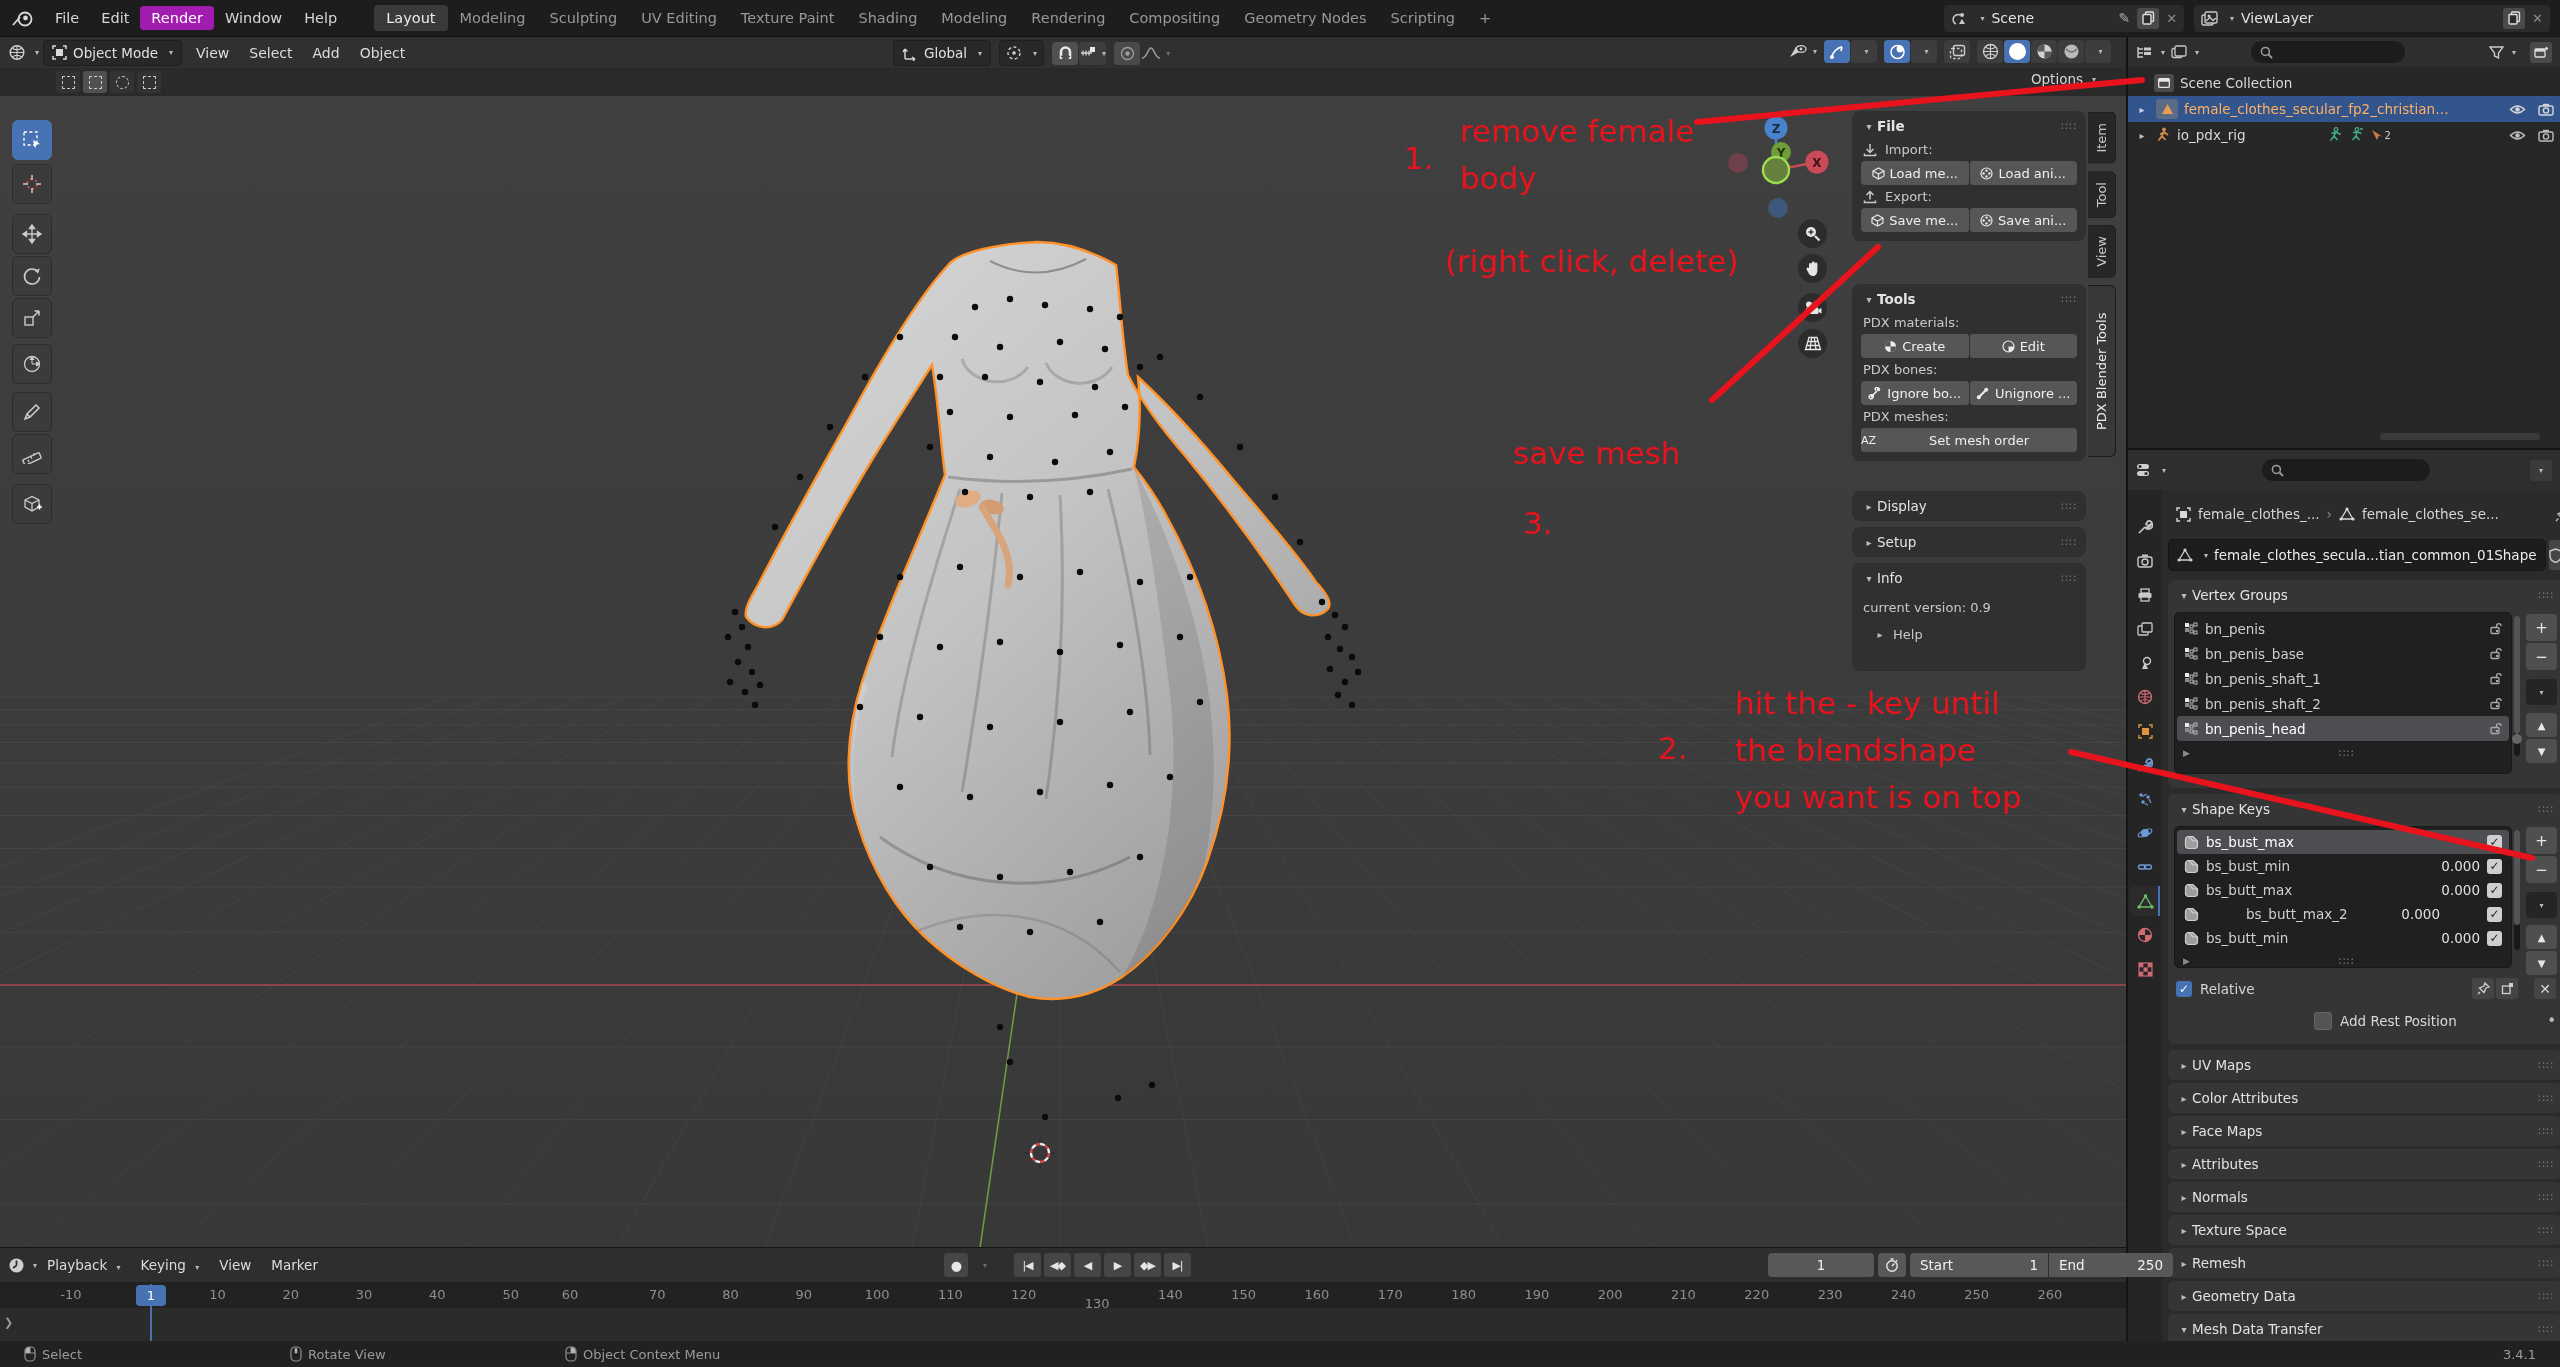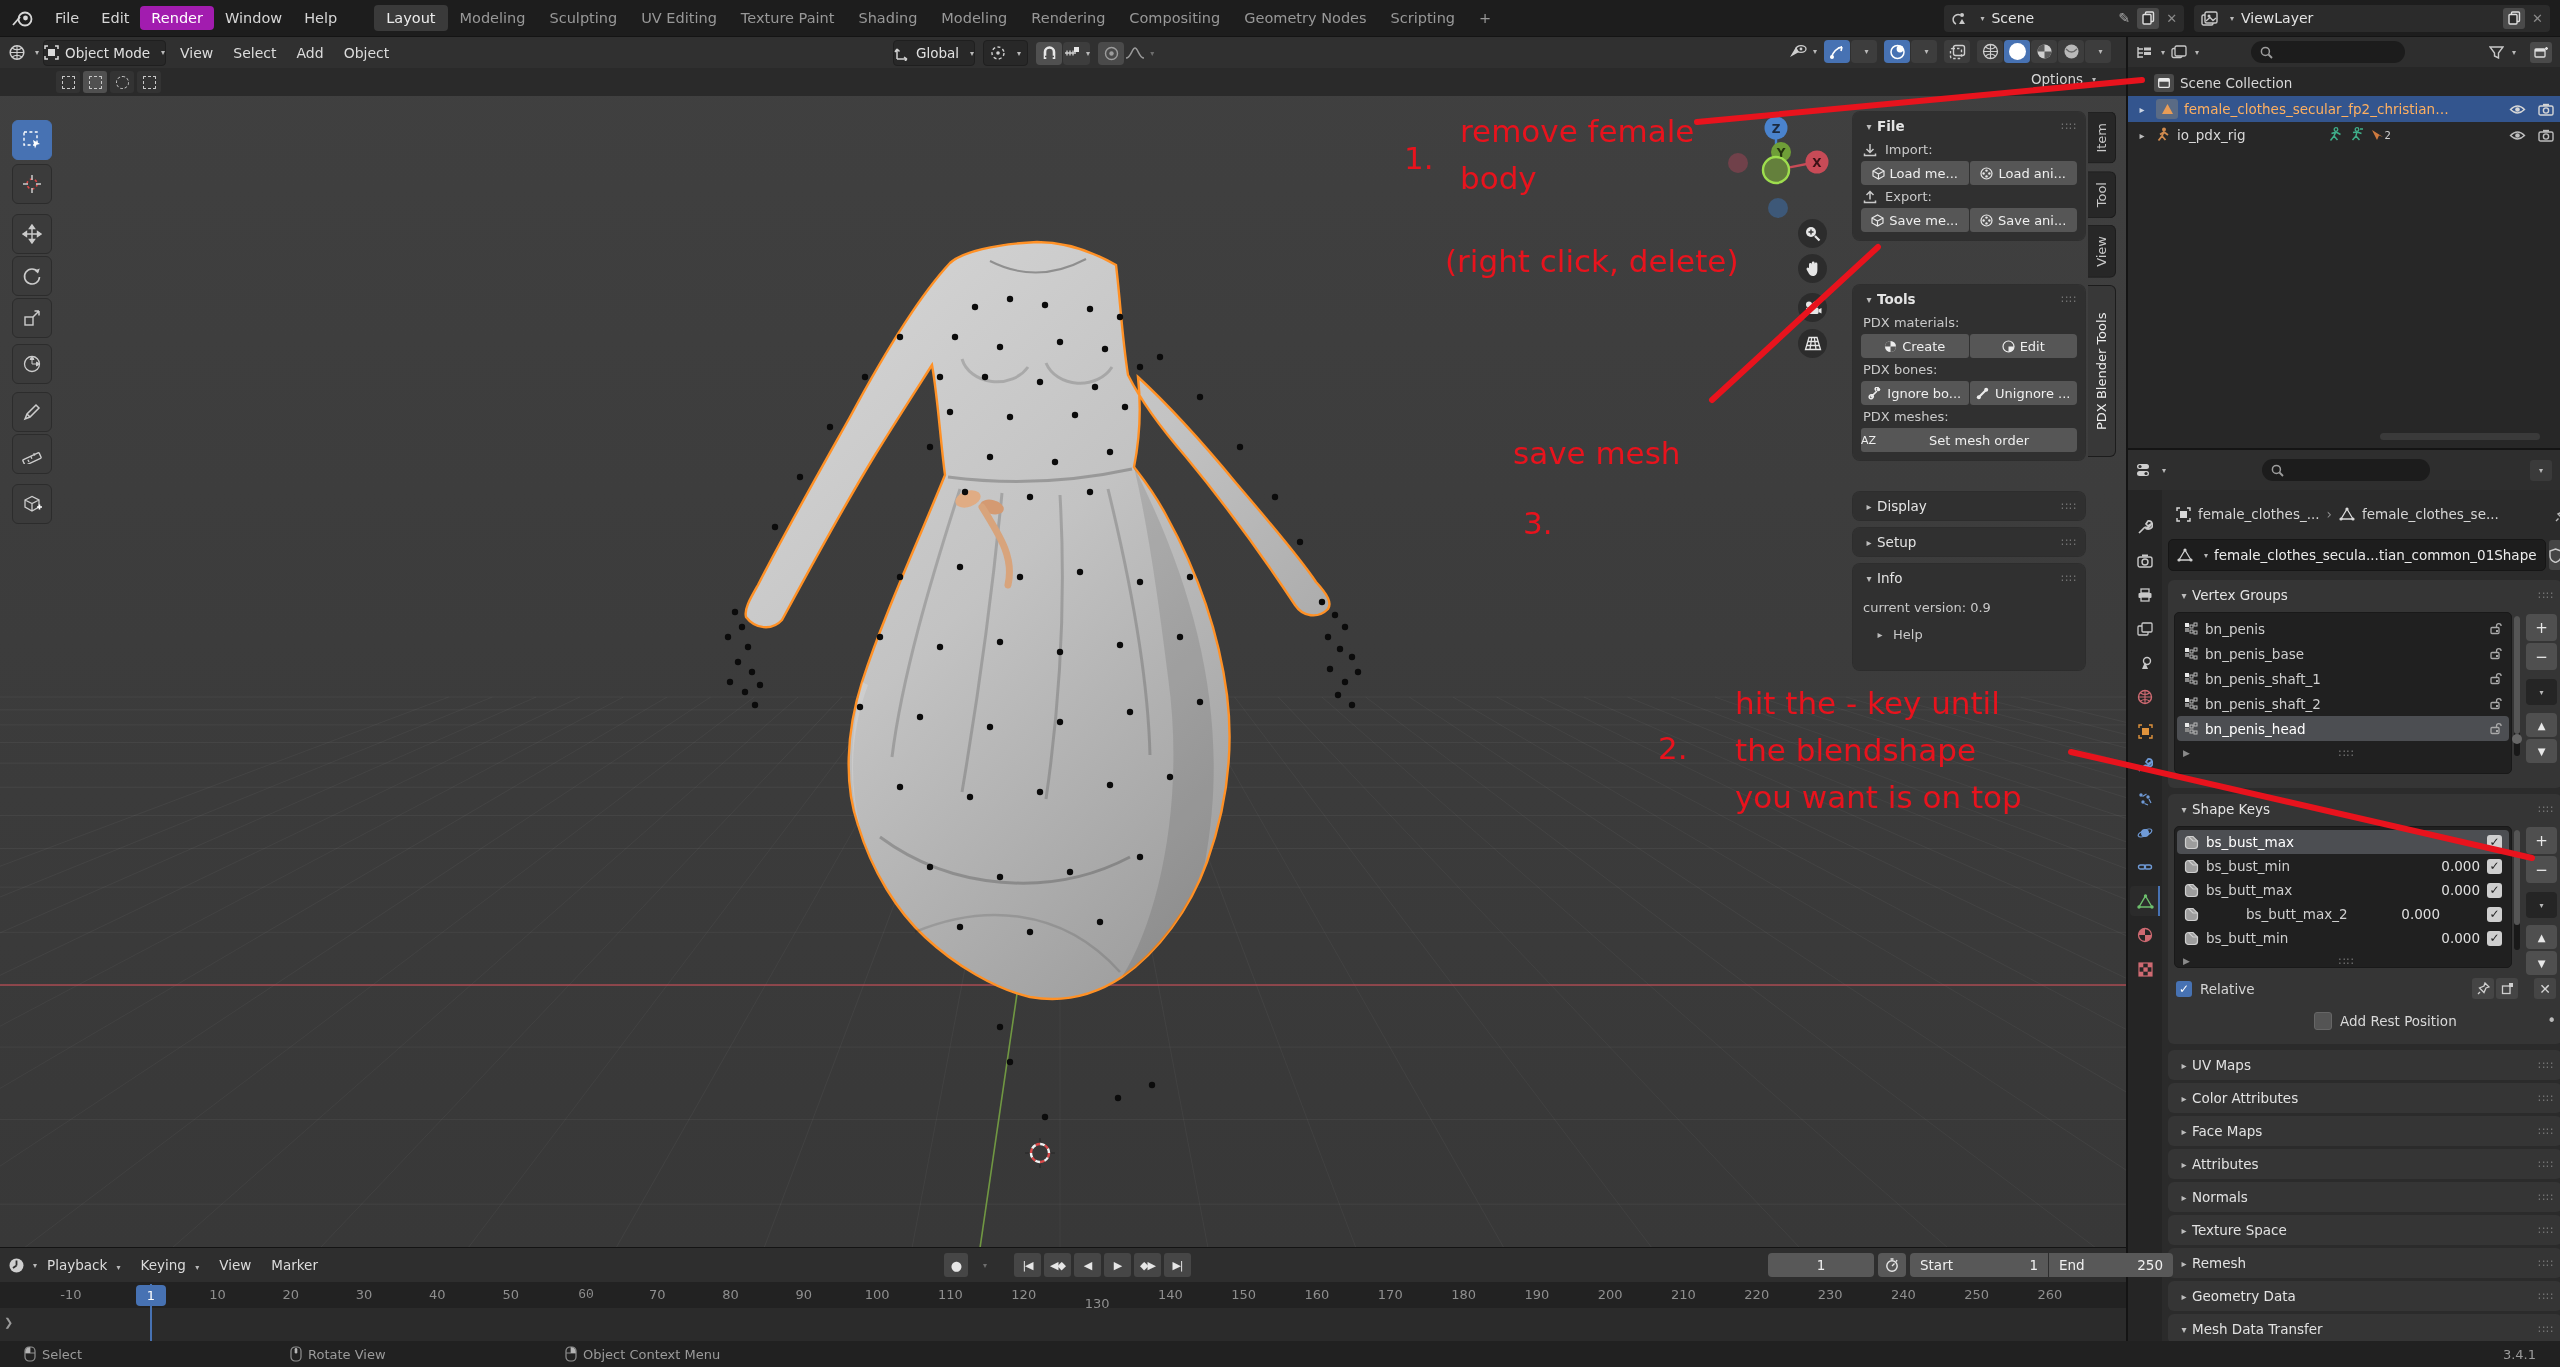--- a/index.html
+++ b/index.html
@@ -19,21 +19,21 @@
   .ws.active{background:#3a3a3a;color:#ececec}
   .idblock{display:flex;align-items:center;background:#2b2b2b;border-radius:4px;height:27px;padding:0 7px;gap:7px}
   .idblock .nm{color:#e3e3e3;font-size:14px}
   .xbtn{color:#8b8b8b;font-size:13px}
   .copychip{background:#4a4a4a;border-radius:3px;width:22px;height:21px;display:flex;align-items:center;justify-content:center}
   
   #viewport{left:0;top:37px;width:2126px;height:1210px;background:linear-gradient(#404040,#383838);overflow:hidden}
   #vp-header{position:absolute;left:0;top:0;width:2126px;height:31px;background:#303030}
   #tool-row{position:absolute;left:0;top:31px;width:2126px;height:28px;background:#2a2a2a}
   .hmenu{color:#dcdcdc;font-size:14px;padding:0 10px}
-  .dd{display:flex;align-items:center;background:#282828;border:1px solid #1f1f1f;border-radius:4px;height:24px;padding:0 0;gap:6px;color:#e0e0e0;font-size:13.5px}
+  .dd{display:flex;align-items:center;background:#282828;border:1px solid #1f1f1f;border-radius:4px;height:24px;padding:0 8px;gap:6px;color:#e0e0e0;font-size:13.5px}
   .hbtn{display:flex;align-items:center;justify-content:center;background:#3d3d3d;border-radius:4px;height:23px;min-width:26px}
   .hbtn.on{background:#4772b3}
   .hgrp{display:flex;gap:1px;align-items:center}
   .shadeball{width:17px;height:17px;border-radius:50%;display:inline-block}
   #vp-text{position:absolute;left:58px;top:66px;text-shadow:1px 1px 2px rgba(0,0,0,.8);pointer-events:none}
   #vp-text .l1{font-size:15px;color:#e8e8e8;margin-bottom:7px}
   #vp-text .l2{font-size:13.5px;color:#d0d0d0}
   
   .tbtn{position:absolute;left:12px;width:38px;height:38px;background:#3b3b3b;border:1px solid #2c2c2c;border-radius:6px;display:flex;align-items:center;justify-content:center}
   .tbtn.active{background:#4772b3;border-color:#4772b3}
@@ -1397,21 +1397,21 @@
       </span>
     </span>
   </div>
   <div id="tl-ruler">
       <span class="tick" style="left: 70.87px;">-10</span>
       <span class="tick" style="left: 217.47px;">10</span>
       <span class="tick" style="left: 290.77px;">20</span>
       <span class="tick" style="left: 364.07px;">30</span>
       <span class="tick" style="left: 437.37px;">40</span>
       <span class="tick" style="left: 510.67px;">50</span>
-      <span class="tick" style="left: 586px; font-family: Liberation Mono, monospace;">60</span>
+      <span class="tick" style="left: 570px;">60</span>
       <span class="tick" style="left: 657.27px;">70</span>
       <span class="tick" style="left: 730.57px;">80</span>
       <span class="tick" style="left: 803.87px;">90</span>
       <span class="tick" style="left: 877.17px;">100</span>
       <span class="tick" style="left: 950.47px;">110</span>
       <span class="tick" style="left: 1023.77px;">120</span>
       <span class="tick" style="left: 1097.07px; margin-top: 9px;">130</span>
       <span class="tick" style="left: 1170.37px;">140</span>
       <span class="tick" style="left: 1243.67px;">150</span>
       <span class="tick" style="left: 1316.97px;">160</span>

